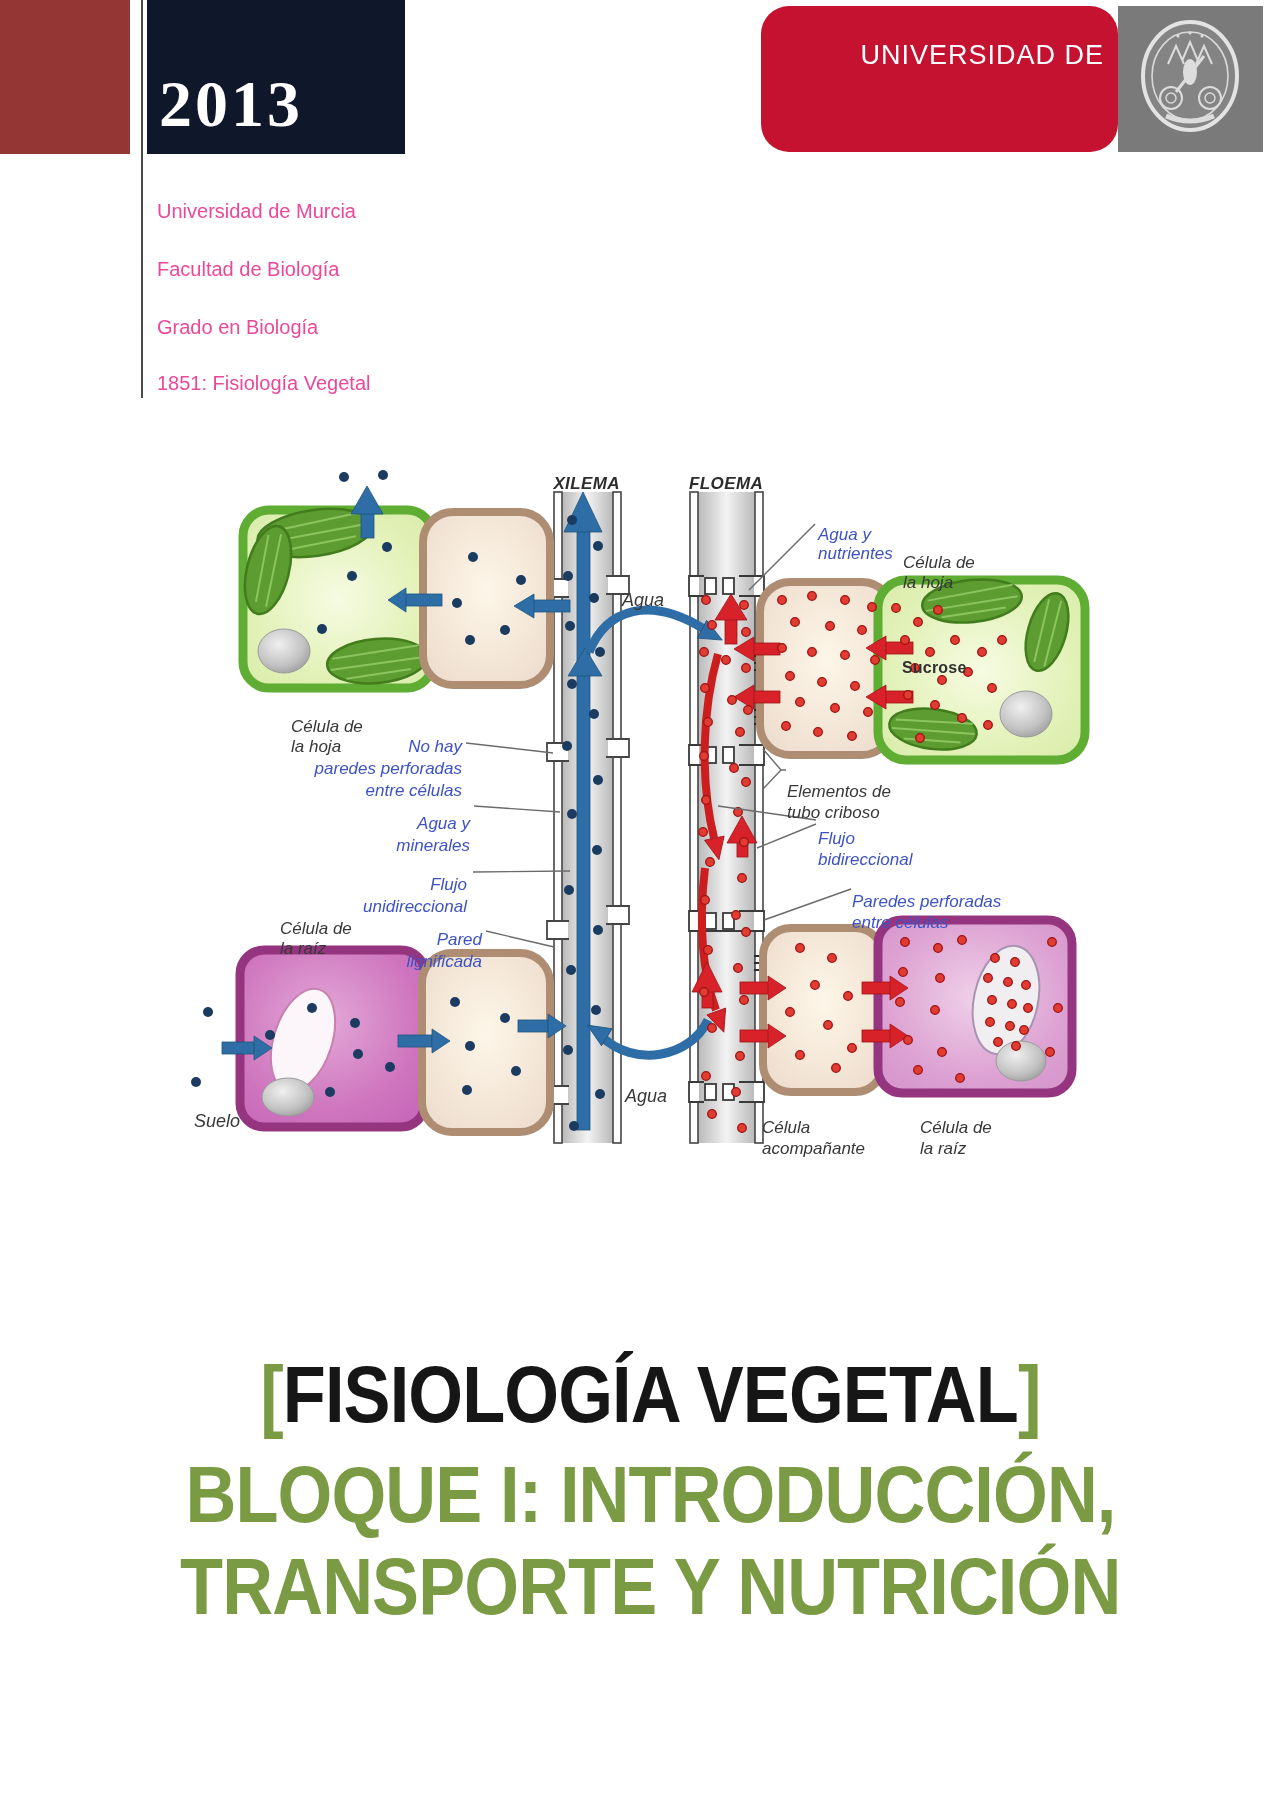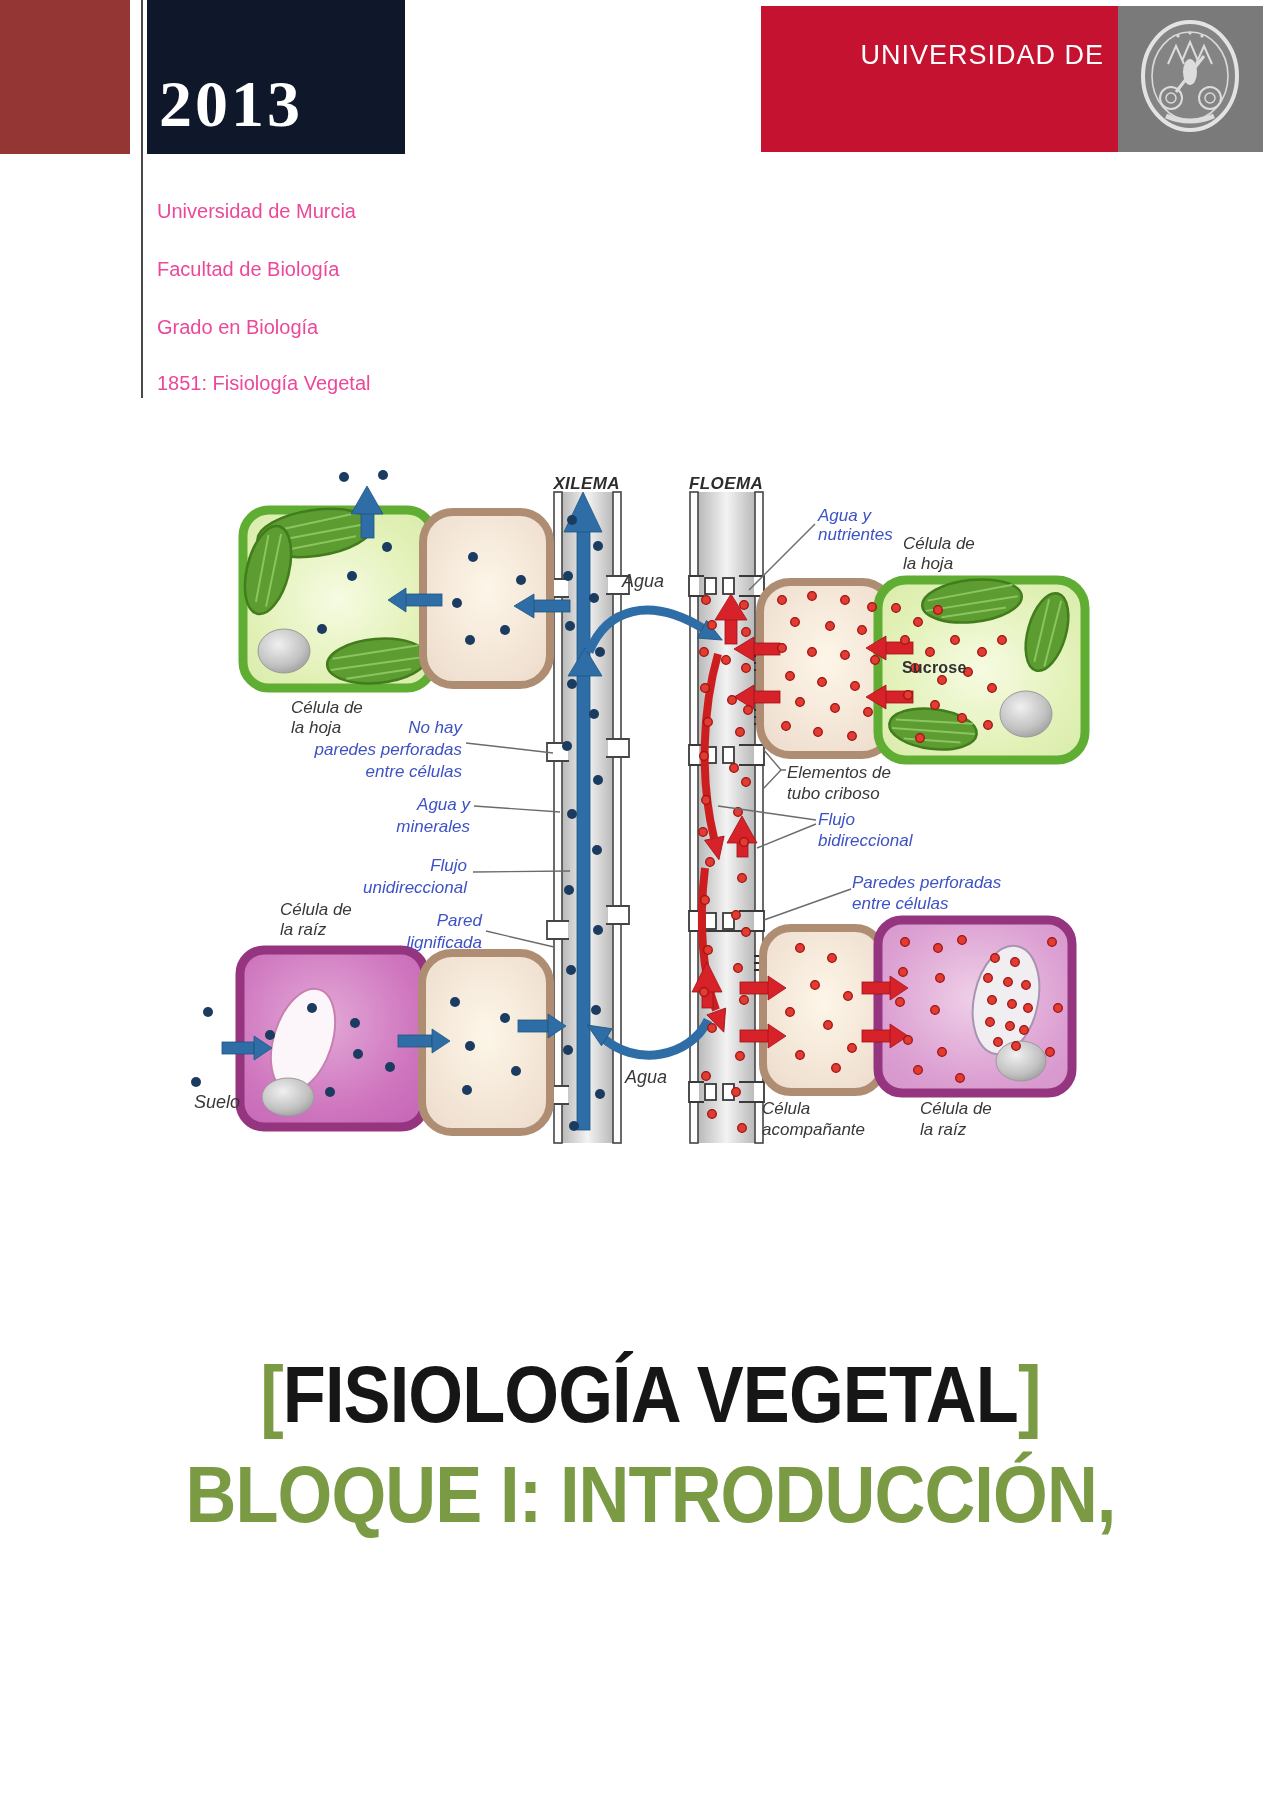--- a/index.html
+++ b/index.html
@@ -7,30 +7,30 @@
         font-family:"Liberation Sans",sans-serif;}
 
   
   .maroon-left{position:absolute;left:0;top:0;width:130px;height:154px;background:#943634;}
   .vrule{position:absolute;left:141px;top:0;width:2px;height:398px;background:#4a4a4a;}
   .block-2013{position:absolute;left:147px;top:0;width:258px;height:154px;background:#0f172a;}
   .block-2013 span{position:absolute;left:12px;bottom:12px;color:#ffffff;
         font-family:"Liberation Serif",serif;font-weight:bold;font-size:66px;letter-spacing:3px;}
 
   .banner{position:absolute;left:761px;top:6px;width:502px;height:146px;display:flex;}
-  .banner-red{flex:1;background:#C41230;text-align:right;padding:34px 14px 0 0;box-sizing:border-box;}
+  .banner-red{flex:1;background:#C41230;text-align:right;padding:34px 14px 0 0;box-sizing:border-box;border-radius:28px;}
   .banner-l1{color:#fff;font-size:27px;font-weight:400;letter-spacing:1px;line-height:30px;}
   .banner-l2{color:#fff;font-size:31px;font-weight:bold;letter-spacing:1.5px;line-height:38px;}
   .banner-gray{width:145px;background:#7A7A7A;position:relative;}
 
   .info-line{position:absolute;left:157px;font-size:20px;color:#ec4899;white-space:nowrap;}
 
   
   .dlabel{position:absolute;font-style:italic;font-size:17px;line-height:21px;
-          color:#383838;white-space:nowrap;}
+          color:#383838;white-space:nowrap;margin-top:19px;}
   .dlabel.blue{color:#3D52C5;}
   .dlabel.ctr{text-align:left;}
   .dlabel.rt{text-align:right;}
   .tube-label{position:absolute;top:474px;width:70px;text-align:right;font-weight:bold;
           font-style:italic;font-size:17px;letter-spacing:0.4px;color:#2D2D2D;}
   .sucrose{position:absolute;font-size:16px;font-weight:bold;color:#303030;letter-spacing:0.2px;}
 
   
   .title-line{position:absolute;left:20px;width:1260px;text-align:center;font-weight:bold;
           font-size:80px;line-height:86px;white-space:nowrap;}
@@ -546,14 +546,17 @@
     <div>Célula de</div>
     <div>la raíz</div>
   </div>
 
   <div class="title-line" style="top:1452px">
     <span class="tsx t-green">BLOQUE I: INTRODUCCIÓN,</span>
   </div>
   <div class="title-line" style="top:1352px">
     <span class="tsx"><span class="bracket">[</span><span class="t-black">FISIOLOGÍA VEGETAL</span><span class="bracket">]</span></span>
   </div>
+  <div class="title-line" style="top:1544px">
+    <span class="tsx t-green">TRANSPORTE Y NUTRICIÓN</span>
+  </div>
 
 </div>
 
 </body></html>

